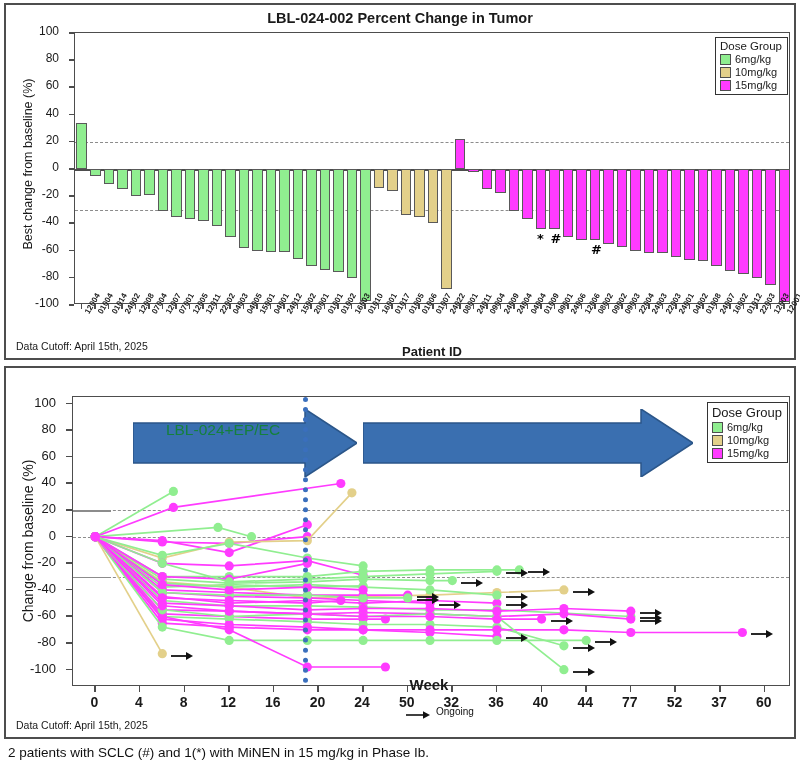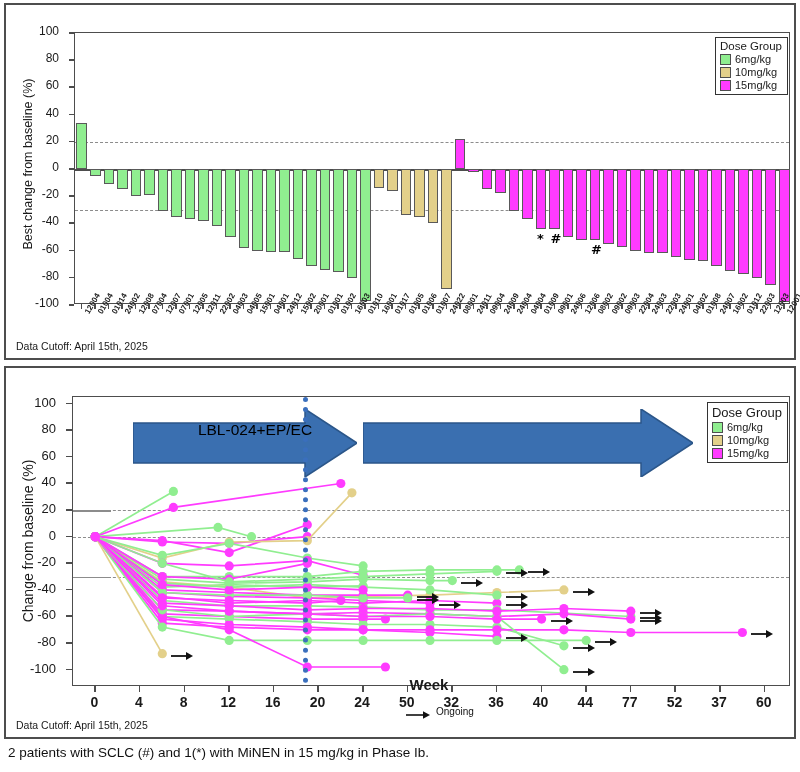--- a/index.html
+++ b/index.html
@@ -109,32 +109,32 @@
     position:absolute; left:8px; top:745px;
     font-size:13.5px; color:#111;
   }
 
   
   .sym { position:absolute; font-size:13px; font-weight:bold; color:#000; font-family:"DejaVu Sans", sans-serif;}
 
   
   .phase-arrow { position:absolute; }
   .phase-arrow-text {
-    position:absolute; color:#000000; font-size:15.5px; white-space:nowrap;
+    position:absolute; color:#15803d; font-size:15.5px; white-space:nowrap;
     text-align:center;
-    margin-left:32px;
   }
   .dotted-div { position:absolute; width:0; border-left:5px dotted #3a6fbd; }
   .ong { position:absolute; }
   .ong-legend-text { position:absolute; font-size:10px; color:#111; }
 </style>
 </head>
 <body>
 
 <div class="panel" id="panel-waterfall">
+  <div class="chart-title" id="wf-title">LBL-024-002 Percent Change in Tumor</div>
 
   <div class="ylabel" id="wf-ylabel">Best change from baseline (%)</div>
 
   <div class="plotframe" id="wf-frame">
     <div id="wf-grid">
         <div class="hline-dash" style="left: 0px; width: 100%; top: 108.8px;"></div>
         <div class="hline-dash" style="left: 0px; width: 100%; top: 176.8px;"></div>
         <div style="position: absolute; left: 0px; width: 100%; top: 136px; height: 1.5px; background: rgb(77, 77, 77);"></div>
       </div>
     <div id="wf-bars">
@@ -342,20 +342,21 @@
           <span class="legend-sw" style="background: rgb(227, 208, 138);"></span>
           <span class="legend-lbl">10mg/kg</span>
         </div>
         <div class="legend-row">
           <span class="legend-sw" style="background: rgb(255, 59, 255);"></span>
           <span class="legend-lbl">15mg/kg</span>
         </div>
       </div>
   </div>
 
+  <div class="xlabel" id="wf-xlabel">Patient ID</div>
   <div class="cutoff" id="wf-cutoff">Data Cutoff: April 15th, 2025</div>
 </div>
 
 <div class="panel" id="panel-spaghetti">
 
   <div class="ylabel" id="sp-ylabel">Change from baseline (%)</div>
 
   <div class="plotframe" id="sp-frame">
     <div id="sp-grid">
         <div class="hline-dash" style="left: 0px; width: 100%; top: 113.07px;"></div>

